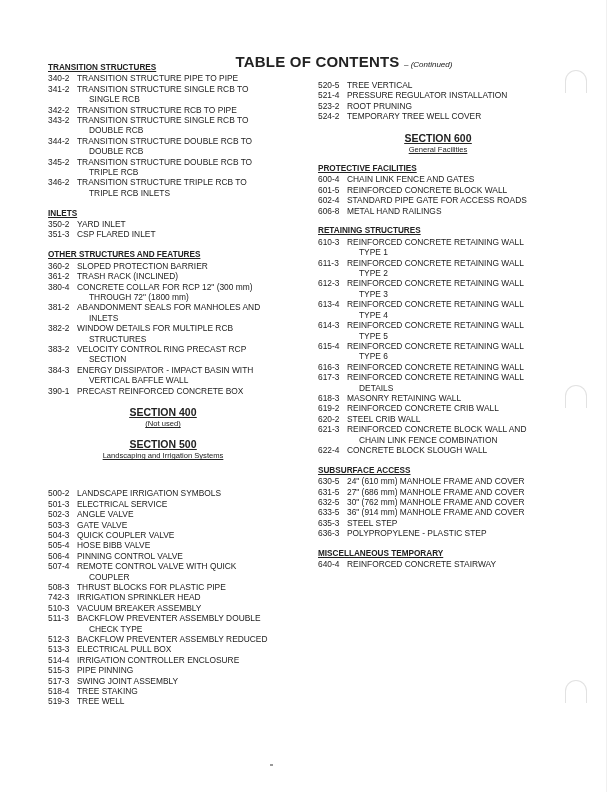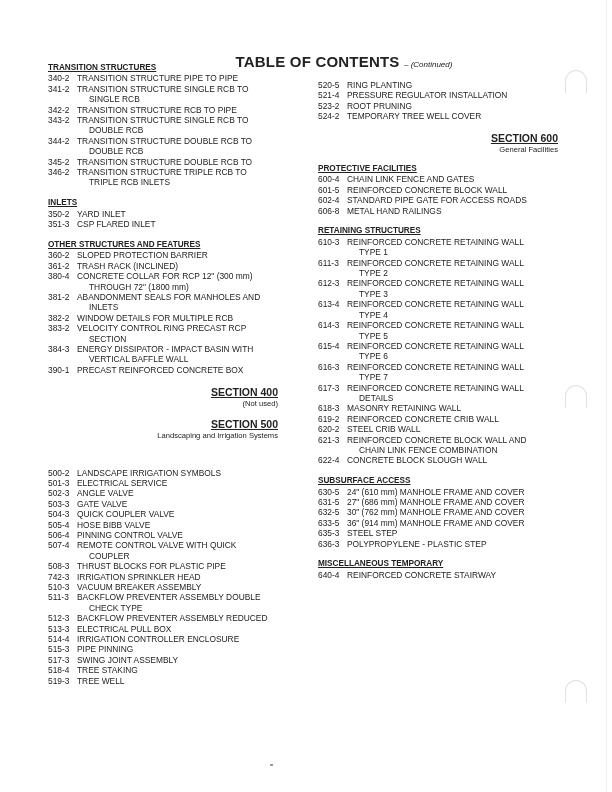--- a/index.html
+++ b/index.html
@@ -10,21 +10,21 @@
   .title .cont { font-style:italic; font-size:8px; font-weight:normal; }
   .col { position:absolute; font-size:8.4px; line-height:10.4px; }
   .col.left { left:48px; top:63px; width:230px; }
   .col.right { left:318px; top:80px; width:240px; }
   .group { margin:0 0 10.4px 0; }
   .heading { font-weight:bold; text-decoration:underline; font-size:8.2px; }
   .entry { display:flex; }
   .num { width:29px; flex:0 0 29px; }
   .txt { flex:1; }
   .txt .cont-line { display:block; padding-left:12px; }
-  .section { text-align:right; margin:0 0 10px 0; }
+  .section { text-align:center; margin:0 0 10px 0;text-decoration:underline; }
   .section .sh { font-weight:bold; text-decoration:underline; font-size:10.5px; line-height:13px; }
   .section .ss { font-size:7.6px; line-height:9px; }
   .punch { position:absolute; left:565px; width:20px; height:22px;
            border:1px solid #e2e2e2; border-bottom:none; border-radius:11px 11px 0 0; }
   .edge { position:absolute; left:606px; top:0; width:1px; height:792px; background:#f0f0f0; }
   .dot { position:absolute; left:270px; top:764px; width:3px; height:2px; background:#999; }
 </style>
 </head>
 <body>
 
@@ -51,21 +51,21 @@
       <div class="entry">
         <span class="num">343-2</span>
         <span class="txt"><span>TRANSITION STRUCTURE SINGLE RCB TO</span><span class="cont-line">DOUBLE RCB</span></span>
       </div>
       <div class="entry">
         <span class="num">344-2</span>
         <span class="txt"><span>TRANSITION STRUCTURE DOUBLE RCB TO</span><span class="cont-line">DOUBLE RCB</span></span>
       </div>
       <div class="entry">
         <span class="num">345-2</span>
-        <span class="txt"><span>TRANSITION STRUCTURE DOUBLE RCB TO</span></span>
+        <span class="txt"><span>TRANSITION STRUCTURE DOUBLE RCB TO</span><span class="cont-line">TRIPLE RCB</span></span>
       </div>
       <div class="entry">
         <span class="num">346-2</span>
         <span class="txt"><span>TRANSITION STRUCTURE TRIPLE RCB TO</span><span class="cont-line">TRIPLE RCB INLETS</span></span>
       </div>
     </div>
   <div class="group">
       <div class="heading">INLETS</div>
       <div class="entry">
         <span class="num">350-2</span>
@@ -89,21 +89,21 @@
       <div class="entry">
         <span class="num">380-4</span>
         <span class="txt"><span>CONCRETE COLLAR FOR RCP 12" (300 mm)</span><span class="cont-line">THROUGH 72" (1800 mm)</span></span>
       </div>
       <div class="entry">
         <span class="num">381-2</span>
         <span class="txt"><span>ABANDONMENT SEALS FOR MANHOLES AND</span><span class="cont-line">INLETS</span></span>
       </div>
       <div class="entry">
         <span class="num">382-2</span>
-        <span class="txt"><span>WINDOW DETAILS FOR MULTIPLE RCB</span></span>
+        <span class="txt"><span>WINDOW DETAILS FOR MULTIPLE RCB</span><span class="cont-line">STRUCTURES</span></span>
       </div>
       <div class="entry">
         <span class="num">383-2</span>
         <span class="txt"><span>VELOCITY CONTROL RING PRECAST RCP</span><span class="cont-line">SECTION</span></span>
       </div>
       <div class="entry">
         <span class="num">384-3</span>
         <span class="txt"><span>ENERGY DISSIPATOR - IMPACT BASIN WITH</span><span class="cont-line">VERTICAL BAFFLE WALL</span></span>
       </div>
       <div class="entry">
@@ -196,21 +196,21 @@
         <span class="num">519-3</span>
         <span class="txt"><span>TREE WELL</span></span>
       </div>
     </div>
 </div>
 
 <div class="col right">
   <div class="group">
       <div class="entry">
         <span class="num">520-5</span>
-        <span class="txt"><span>RING PLANTING</span></span>
+        <span class="txt"><span>TREE VERTICAL</span></span>
       </div>
       <div class="entry">
         <span class="num">521-4</span>
         <span class="txt"><span>PRESSURE REGULATOR INSTALLATION</span></span>
       </div>
       <div class="entry">
         <span class="num">523-2</span>
         <span class="txt"><span>ROOT PRUNING</span></span>
       </div>
       <div class="entry">
@@ -262,21 +262,21 @@
       <div class="entry">
         <span class="num">614-3</span>
         <span class="txt"><span>REINFORCED CONCRETE RETAINING WALL</span><span class="cont-line">TYPE 5</span></span>
       </div>
       <div class="entry">
         <span class="num">615-4</span>
         <span class="txt"><span>REINFORCED CONCRETE RETAINING WALL</span><span class="cont-line">TYPE 6</span></span>
       </div>
       <div class="entry">
         <span class="num">616-3</span>
-        <span class="txt"><span>REINFORCED CONCRETE RETAINING WALL</span><span class="cont-line">TYPE 7</span></span>
+        <span class="txt"><span>REINFORCED CONCRETE RETAINING WALL</span></span>
       </div>
       <div class="entry">
         <span class="num">617-3</span>
         <span class="txt"><span>REINFORCED CONCRETE RETAINING WALL</span><span class="cont-line">DETAILS</span></span>
       </div>
       <div class="entry">
         <span class="num">618-3</span>
         <span class="txt"><span>MASONRY RETAINING WALL</span></span>
       </div>
       <div class="entry">

